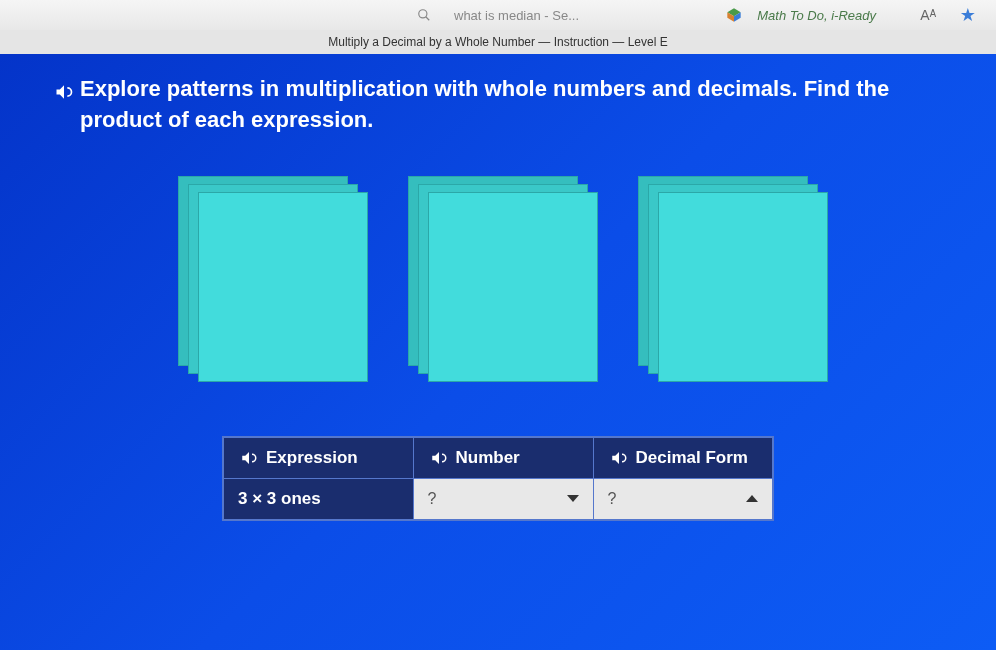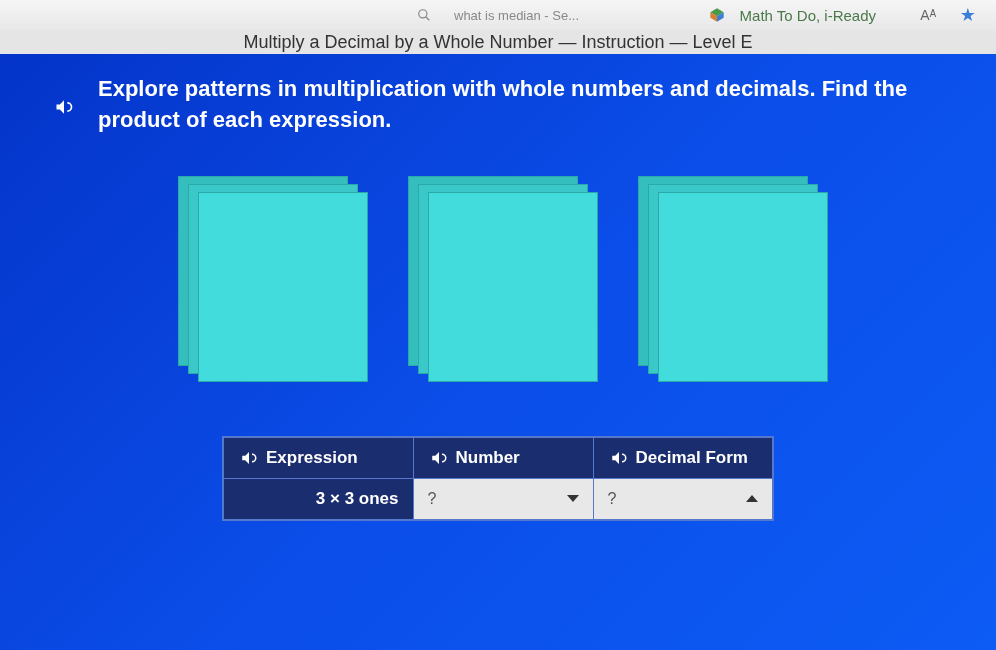--- a/index.html
+++ b/index.html
@@ -31,54 +31,55 @@
       color: #888;
     }
     .search-icon-svg { width: 14px; height: 14px; }
     .app-name {
       position: absolute;
       right: 120px;
       display: flex;
       align-items: center;
       gap: 15px;
       color: #4a7a4a;
-      font-size: 15px;
+      font-size: 13px;
+      font-style: italic;
     }
     .cube-icon { width: 16px; height: 16px; }
     .star-icon {
       position: absolute;
       right: 20px;
       color: #3b7dd8;
       font-size: 18px;
     }
     .a-icon {
       position: absolute;
       right: 60px;
       color: #666;
       font-size: 14px;
     }
     .lesson-bar {
       height: 24px;
       background: #e5e5e5;
       display: flex;
       align-items: center;
       justify-content: center;
-      font-size: 18px;
+      font-size: 12px;
       color: #333;
     }
     .content {
       background: linear-gradient(135deg, #0434c9 0%, #0b4de8 50%, #0d5cf5 100%);
       height: calc(100% - 54px);
       padding: 20px 50px;
       position: relative;
     }
     .instruction-row {
       display: flex;
-      align-items: center;
-      gap: 20px;
+      align-items: flex-start;
+      gap: 2px;
       margin-bottom: 40px;
     }
     .speaker-btn {
       width: 28px;
       height: 28px;
       display: flex;
       align-items: center;
       justify-content: center;
       cursor: pointer;
       flex-shrink: 0;
@@ -138,21 +139,21 @@
     .answer-table td {
       border: 1px solid #5577cc;
       padding: 0;
       height: 42px;
     }
     .expr-cell {
       background: #1a2d6e;
       color: #fff;
       font-size: 17px;
       font-weight: bold;
-      text-align: right;
+      text-align: left;
       width: 190px;
       padding: 8px 14px !important;
     }
     .dropdown-cell {
       background: #e8e8e8;
       width: 180px;
       position: relative;
       cursor: pointer;
     }
     .dropdown-inner {

